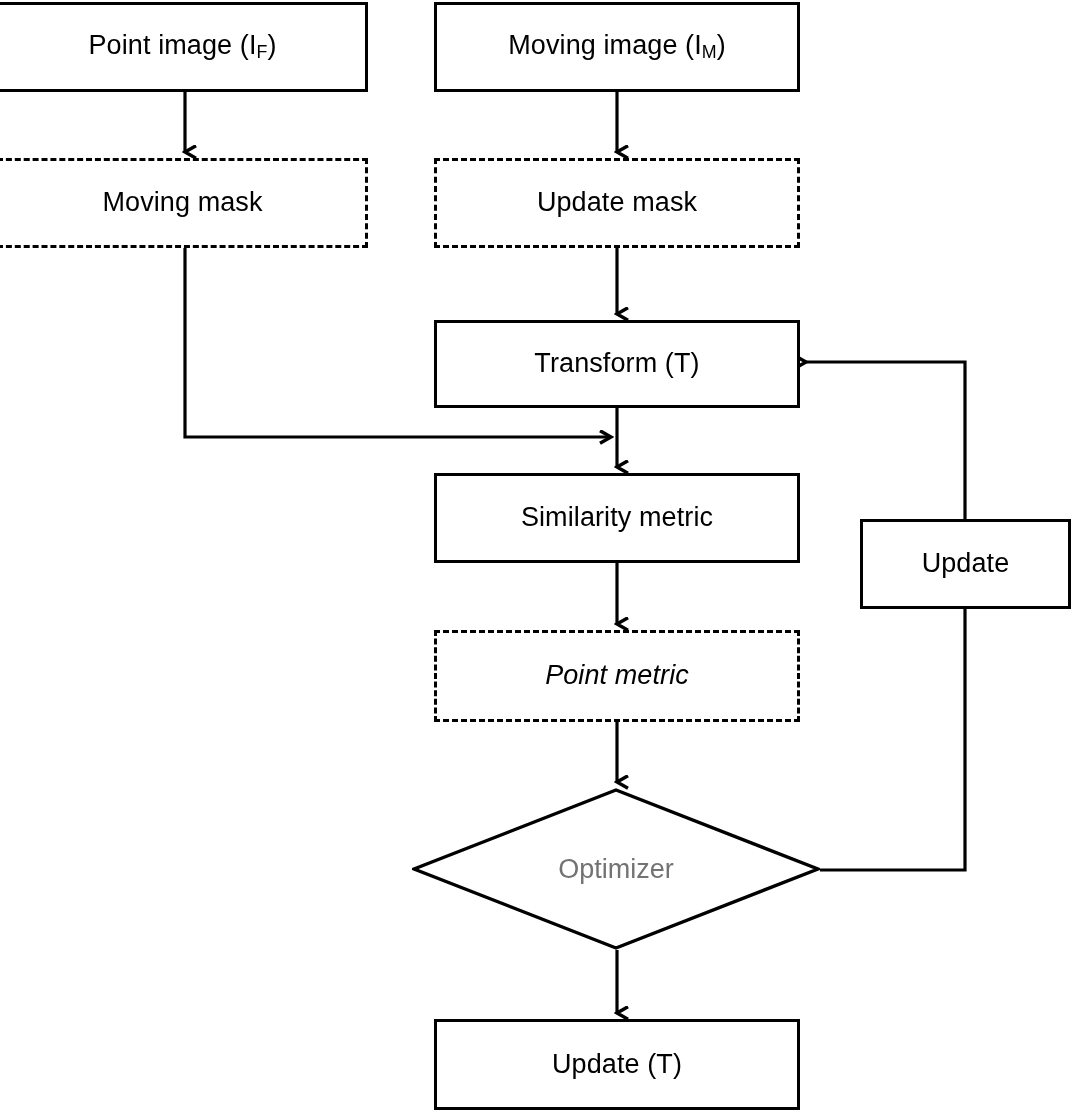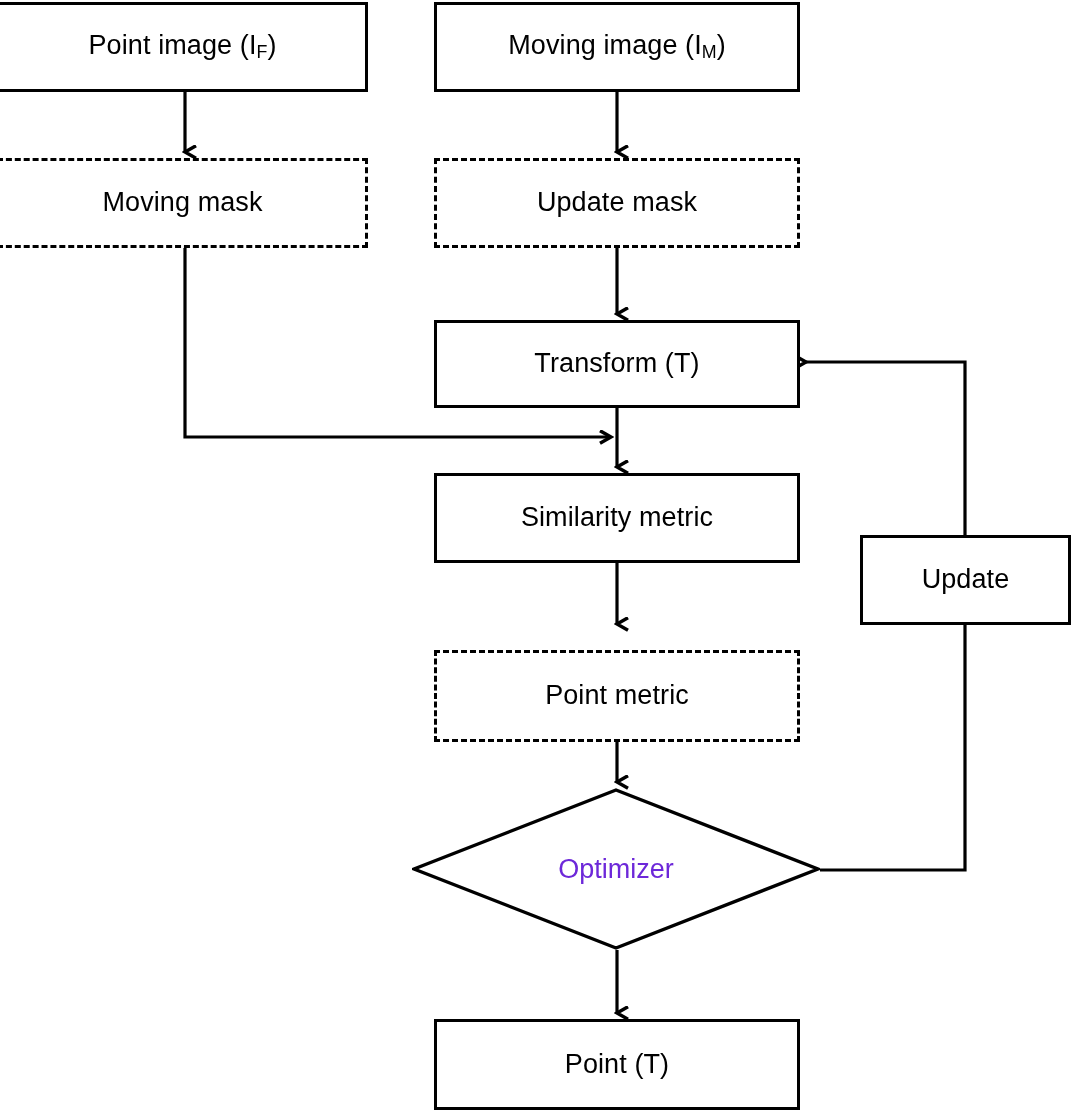--- a/index.html
+++ b/index.html
@@ -62,34 +62,34 @@
   }
   .diamond svg {
     position: absolute;
     left: 0;
     top: 0;
   }
   .diamond .label {
     position: relative;
     z-index: 2;
     font-size: 27px;
-    color: #6d28d9;
+    color: #737373;
     white-space: nowrap;
   }
   
   #node-fixed-image   { left: -3px;  top: 2px;    width: 371px; height: 90px; }
   #node-moving-image  { left: 434px; top: 2px;    width: 366px; height: 90px; }
   #node-fixed-mask    { left: -3px;  top: 158px;  width: 371px; height: 90px; }
   #node-moving-mask   { left: 434px; top: 158px;  width: 366px; height: 90px; }
   #node-transform     { left: 434px; top: 320px;  width: 366px; height: 88px; }
   #node-similarity    { left: 434px; top: 473px;  width: 366px; height: 90px; justify-content: center; }
-  #node-point-metric  { left: 434px; top: 650px;  width: 366px; height: 92px; }
+  #node-point-metric  { left: 434px; top: 630px;  width: 366px; height: 92px; font-style: italic; }
   #node-optimizer     { left: 412px; top: 788px;  width: 408px; height: 162px; }
   #node-output        { left: 434px; top: 1019px; width: 366px; height: 91px; }
-  #node-update        { left: 860px; top: 535px;  width: 211px; height: 90px; }
+  #node-update        { left: 860px; top: 519px;  width: 211px; height: 90px; }
 </style>
 </head>
 <body>
 
 <div id="canvas">
 
   <svg id="edges" viewBox="0 0 1071 1110" width="1071" height="1110" aria-hidden="true">
     <defs>
       <marker id="arrowDown" markerWidth="16" markerHeight="16" refX="7.5" refY="13" orient="auto" markerUnits="userSpaceOnUse">
         <path d="M 1.2 2 L 7.5 13 L 13.8 2" fill="none" stroke="#000000" stroke-width="3.4" stroke-linecap="butt" stroke-linejoin="miter"></path>
@@ -157,16 +157,16 @@
       <polygon points="204,2 406,81 204,160 2,81" fill="#ffffff" stroke="#000000" stroke-width="3.4" stroke-linejoin="miter"></polygon>
     </svg>
     <span class="label">Optimizer</span>
   </div>
 
   <div class="node solid" id="node-update">
     <span class="label">Update</span>
   </div>
 
   <div class="node solid" id="node-output">
-    <span class="label">Point (T)</span>
+    <span class="label">Update (T)</span>
   </div>
 
 </div>
 
 </body></html>

